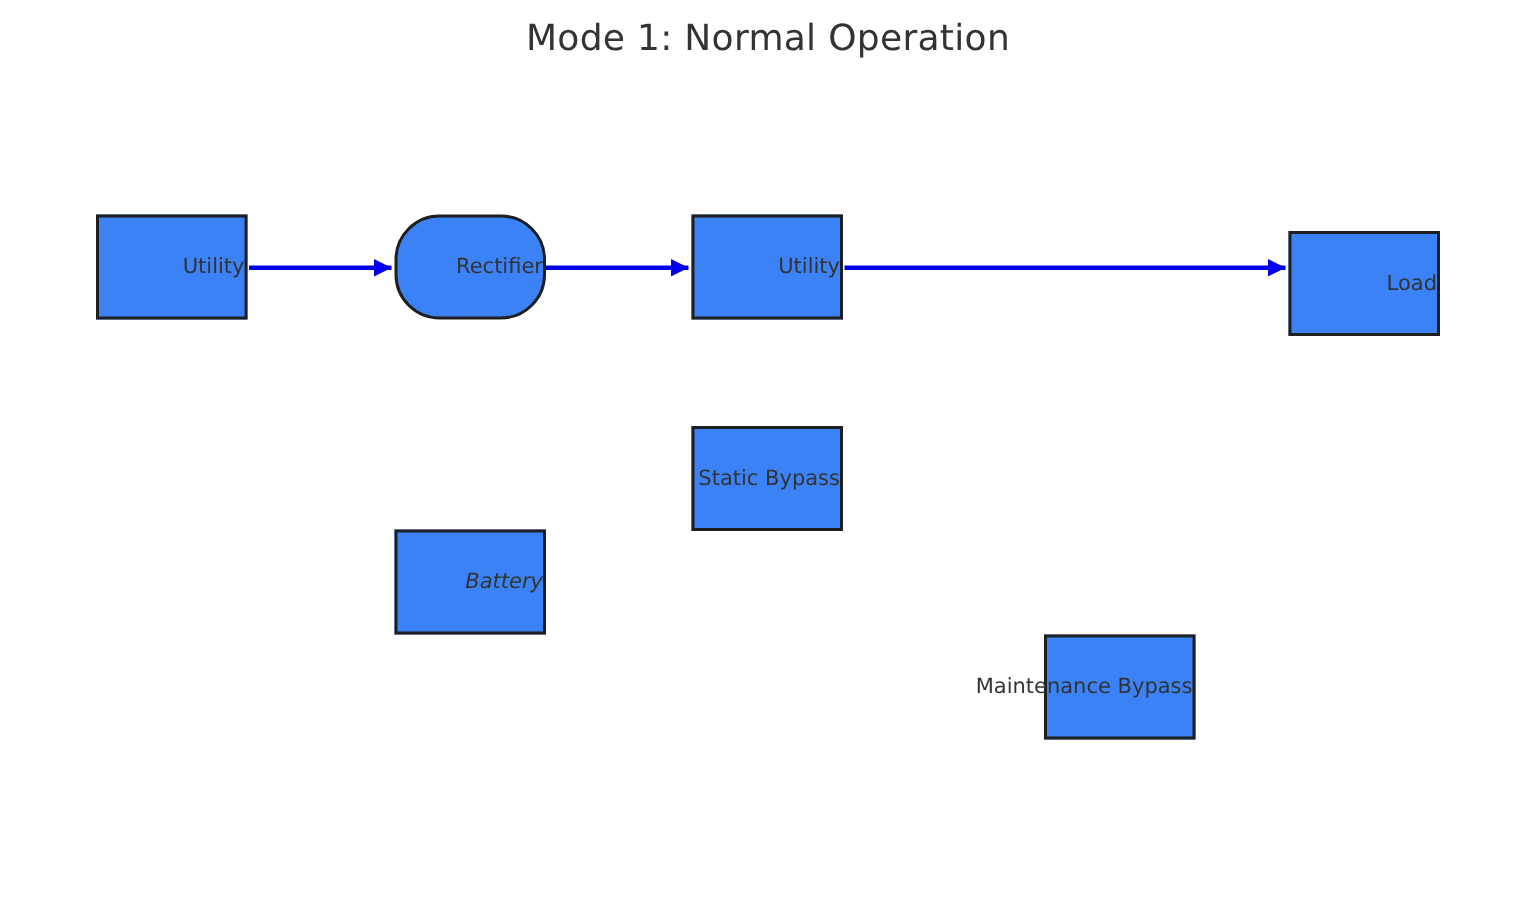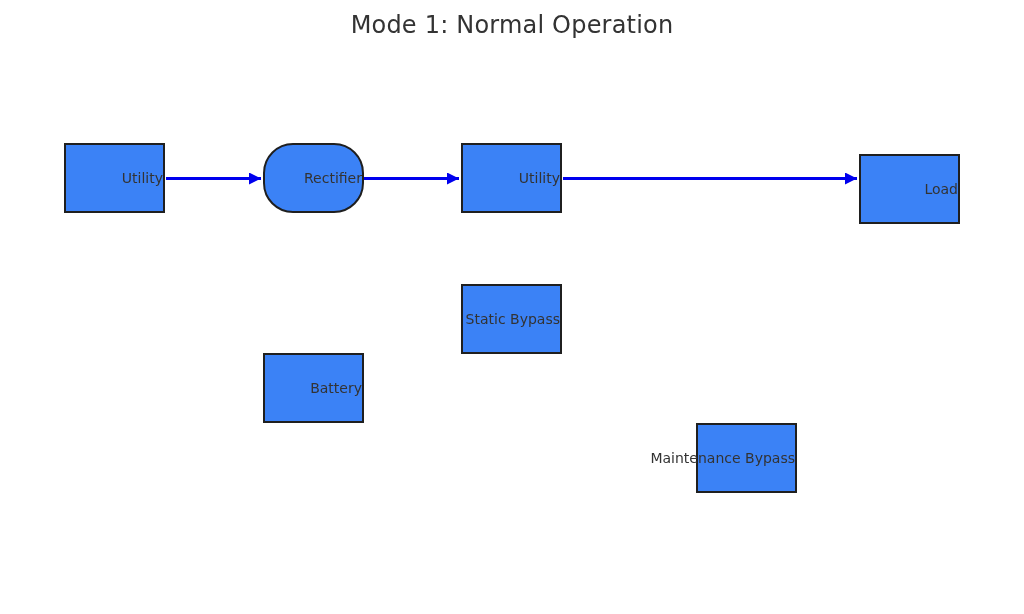--- a/index.html
+++ b/index.html
@@ -40,21 +40,21 @@
     font-size: 14px;
     color: #333333;
     white-space: nowrap;
     text-align: center;
   }
   .node-utility            { left: 64px;  top: 143px; }
   .node-rectifier          { left: 263px; top: 143px; border-radius: 30px; }
   .node-inverter           { left: 461px; top: 143px; }
   .node-load               { left: 859px; top: 143px; margin-top: 11px; }
   .node-static-bypass      { left: 461px; top: 284px; padding-left: 16px; }
-  .node-battery            { left: 263px; top: 353px; }
+  .node-battery            { left: 263px; top: 353px; font-style: italic; }
   .node-maintenance-bypass { left: 696px; top: 423px; }
   .arrow-layer {
     position: absolute;
     left: 0;
     top: 0;
     width: 1024px;
     height: 614px;
     pointer-events: none;
   }
 </style>

